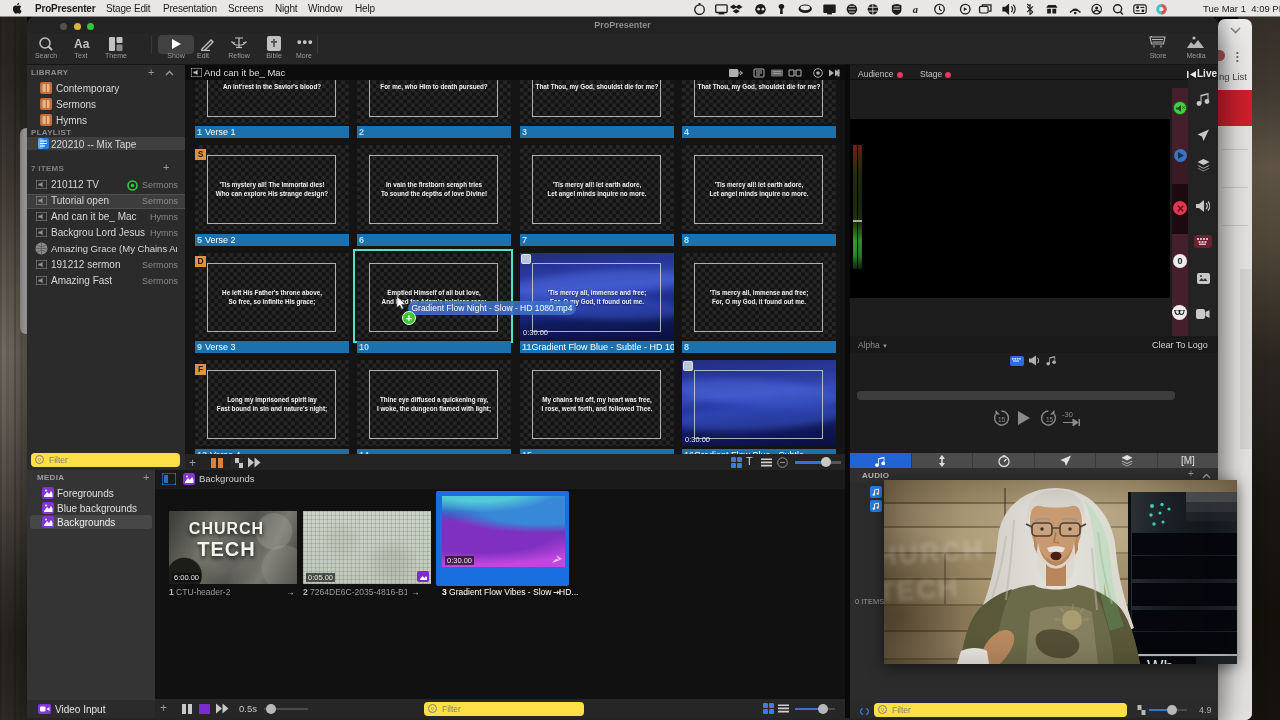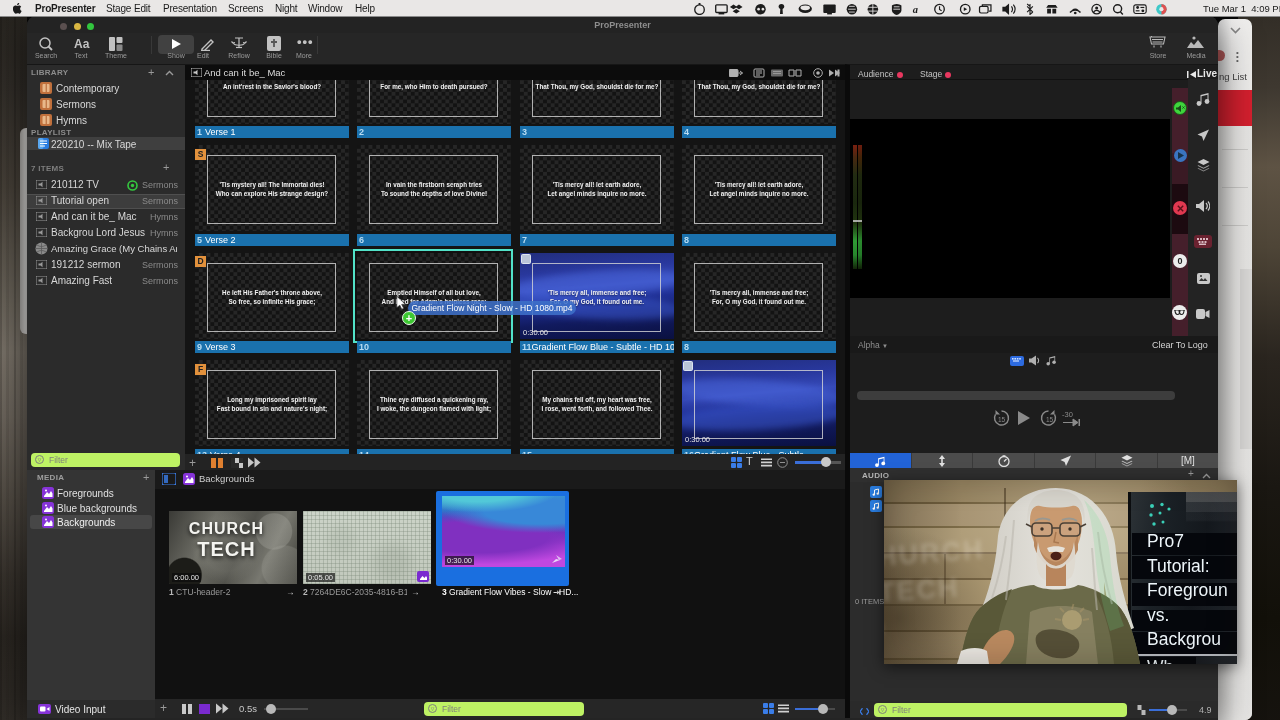--- a/index.html
+++ b/index.html
@@ -51,21 +51,21 @@
 .mthumb{position:absolute;top:41px;width:128px;height:73px;}
 .mlab{position:absolute;top:117px;font-size:8.5px;color:#9a9a9a;white-space:nowrap;}
 .badge{position:absolute;left:3px;bottom:2px;background:rgba(10,10,10,.65);color:#e8e8e8;font-size:7.5px;padding:0 2px;}
 #mbbar{position:absolute;left:0;top:229px;width:690px;height:19px;background:#262626;}
 
 #msb{left:0;top:454px;width:128px;height:248px;background:#343434;}
 
 #rpanel{left:818px;top:48px;width:373px;height:654px;background:#1d1d1d;border-top:1px solid #161616;border-left:5px solid #0a0a0a;}
 
 #video{left:884px;top:480px;width:353px;height:184px;z-index:40;overflow:hidden;background:#a8845c;box-shadow:0 3px 14px rgba(0,0,0,.55);}
-.filter{position:absolute;background:#bef264;border-radius:4px;color:#7e7e7e;font-size:8.5px;}
+.filter{position:absolute;background:#fde047;border-radius:4px;color:#7e7e7e;font-size:8.5px;}
 .filter span{position:absolute;left:18px;top:2px;}
 .fico{position:absolute;left:4px;top:2px;width:9px;height:9px;border:1px solid #7e7e7e;border-radius:50%;font-size:7px;line-height:8px;text-align:center;color:#7e7e7e;}
 </style>
 </head>
 <body>
 <div id="stage">
   <div class="abs" style="left:0;top:17px;width:27px;height:703px;background:
 repeating-linear-gradient(90deg,rgba(10,8,6,.2) 0 2px,transparent 2px 6px,rgba(30,26,22,.12) 6px 9px,transparent 9px 14px),
 linear-gradient(180deg,#282520 0,#322e29 70px,#474139 170px,#6a645a 280px,#7b746a 335px,#6e675e 400px,#544e46 480px,#38332d 560px,#2a2621 620px,#312d28 703px)"></div>
   <div class="abs" style="left:20px;top:128px;width:7px;height:206px;background:linear-gradient(90deg,#a9a6a2,#dddbd8 70%);border-radius:6px 0 0 6px"></div>
@@ -778,21 +778,20 @@
         <circle cx="6" cy="22" r="1.7"></circle>
         <circle cx="15" cy="20" r="1.5"></circle>
       </svg>
     <div style="position:absolute;left:248px;top:53px;width:105px;height:22px;background:#05070c"></div>
     <div style="position:absolute;left:248px;top:76px;width:105px;height:23px;background:#05070c"></div>
     <div style="position:absolute;left:248px;top:103px;width:105px;height:23px;background:#05070c"></div>
     <div style="position:absolute;left:248px;top:130px;width:105px;height:21px;background:#05070c"></div>
     <div style="position:absolute;left:248px;top:152px;width:105px;height:22px;background:#05070c"></div>
     <div style="position:absolute;left:248px;top:173.5px;width:105px;height:2px;background:#b9bdc2"></div>
     <div style="position:absolute;left:252px;top:177px;width:60px;height:7px;background:#05070c"></div>
-    <div style="position:absolute;left:263px;top:49px;font-size:17.5px;line-height:24.5px;color:#eef6fa;font-family:'Liberation Sans',sans-serif">Pro7<br>Tutorial:<br>Foregroun<br>vs.<br>Backgrou<br></div>
     <div style="position:absolute;left:263px;top:177px;font-size:17.5px;color:#eef6fa">Wh</div>
 
     <svg style="position:absolute;left:42px;top:0" width="260" height="184" viewBox="0 0 260 184">
       <defs>
         <linearGradient id="hg" x1="0" y1="0" x2="1" y2="0">
           <stop offset="0" stop-color="#cfccc4"></stop>
             <stop offset=".5" stop-color="#e4e2dc"></stop>
             <stop offset="1" stop-color="#d8d8ce"></stop>
         </linearGradient>
       </defs>

